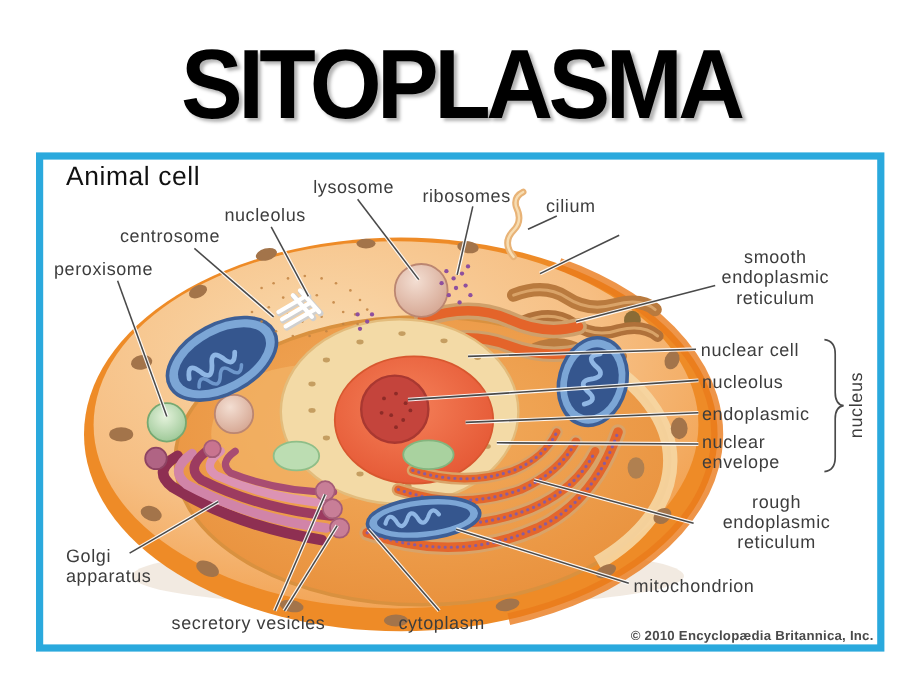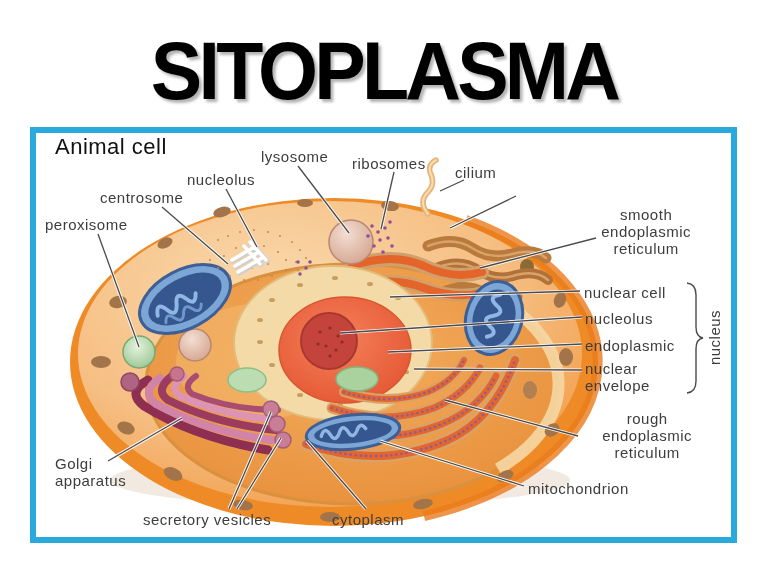--- a/index.html
+++ b/index.html
@@ -311,13 +311,14 @@
   <span class="lbl rot" style="left:684px;top:329px">nucleus</span>
   <span class="lbl r" style="right:76px;top:410px">rough
 endoplasmic
 reticulum</span>
   <span class="lbl" style="left:528px;top:480px">mitochondrion</span>
   <span class="lbl" style="left:55px;top:455px">Golgi
 apparatus</span>
   <span class="lbl" style="left:143px;top:511px">secretory vesicles</span>
   <span class="lbl" style="left:332px;top:511px">cytoplasm</span>
 
+  <div class="copyright">© 2010 Encyclopædia Britannica, Inc.</div>
 </div>
 
 </body></html>

